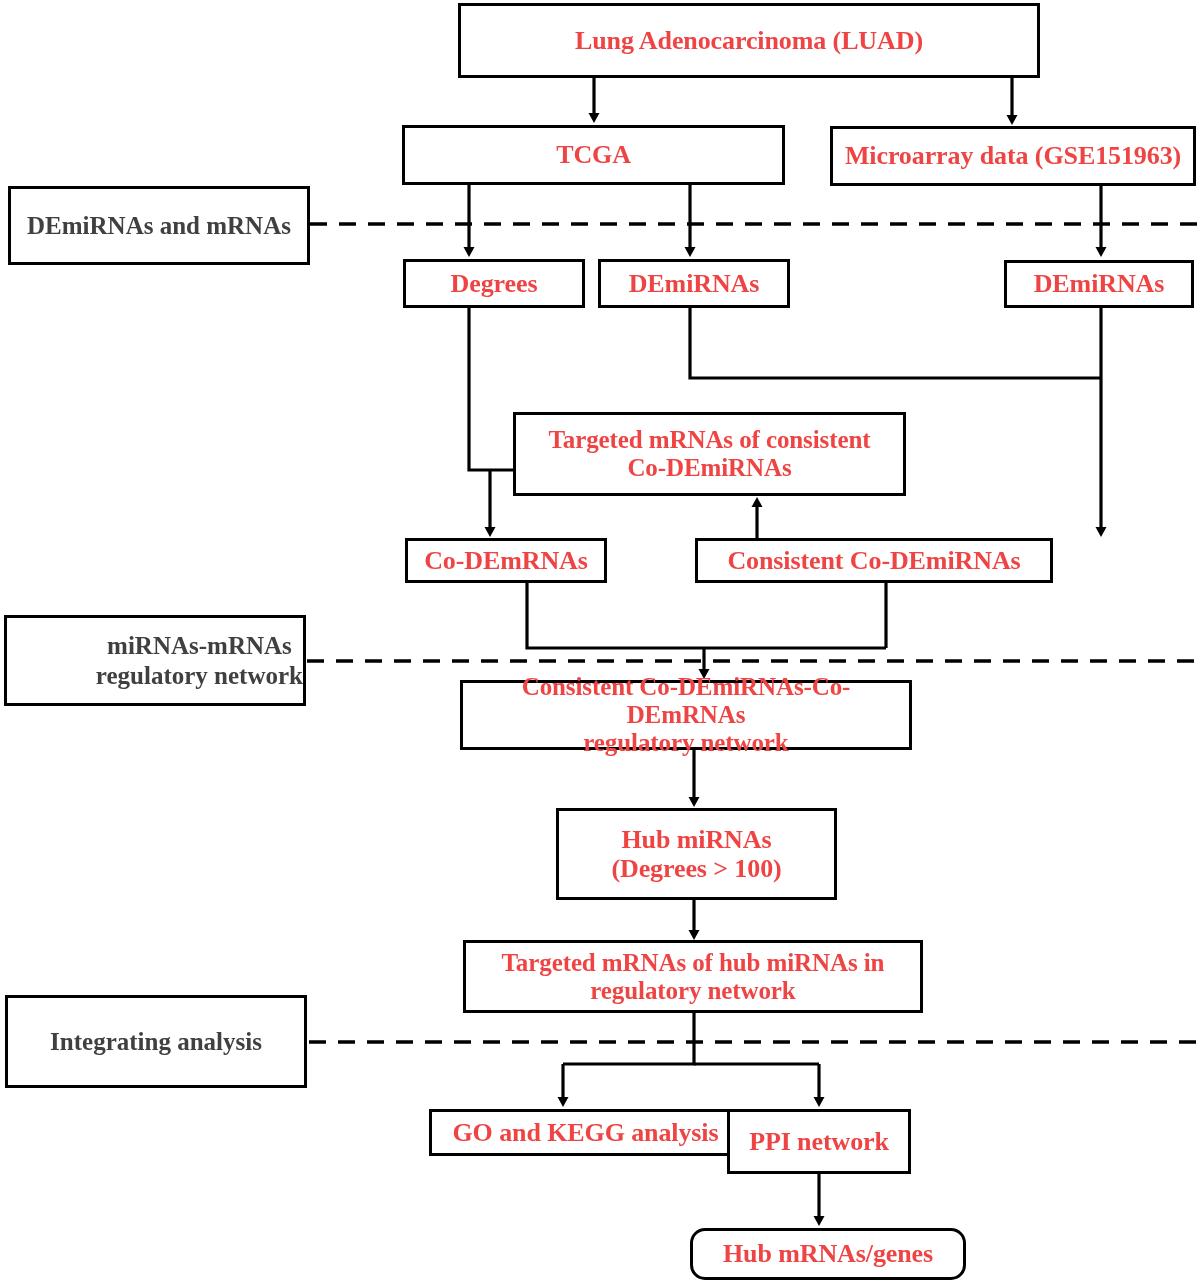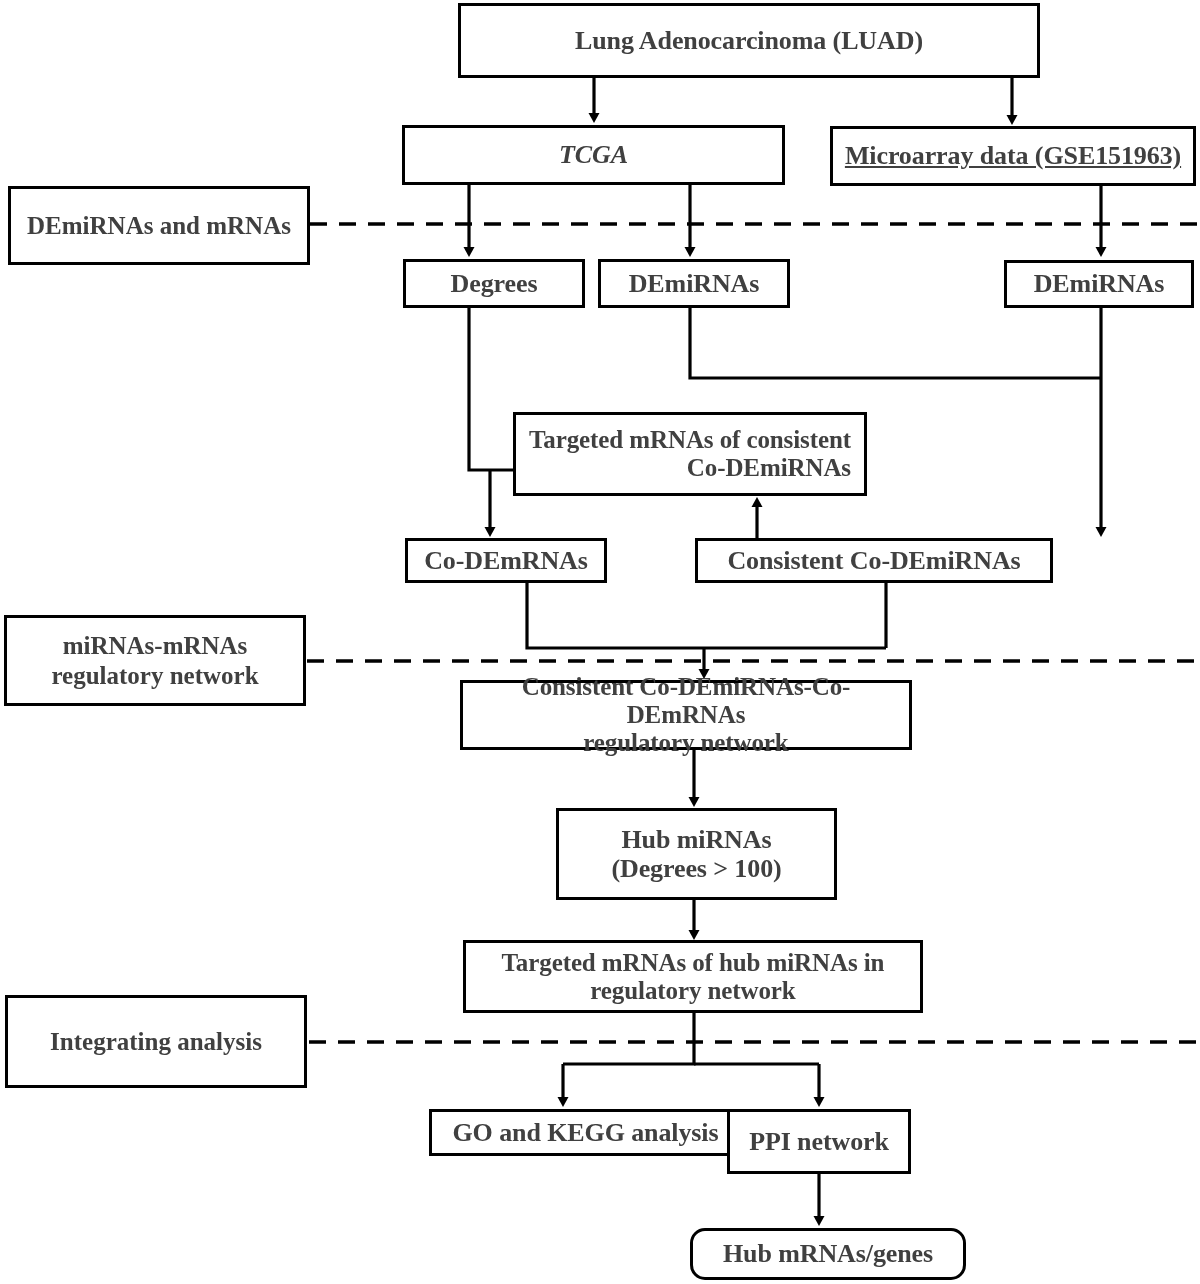--- a/index.html
+++ b/index.html
@@ -11,21 +11,21 @@
   #stage{position:relative;width:1200px;height:1284px;background:#fff;}
   svg#wires{position:absolute;left:0;top:0;width:1200px;height:1284px;pointer-events:none;}
   .node{
     position:absolute;
     box-sizing:border-box;
     border:3px solid #000;
     background:#fff;
     display:flex;align-items:center;justify-content:center;
     text-align:center;
     font-weight:bold;
-    color:#404040;
+    color:#ef4444;
     line-height:1.12;
     letter-spacing:-0.1px;
   }
   .node span{display:block;padding:0 6px;}
   .phase{
     position:absolute;
     box-sizing:border-box;
     border:3px solid #000;
     background:#fff;
     display:flex;align-items:center;justify-content:center;
@@ -89,56 +89,56 @@
       <line x1="310" y1="224" x2="1200" y2="224"></line>
       <line x1="307" y1="661" x2="1200" y2="661"></line>
       <line x1="309" y1="1042" x2="1200" y2="1042"></line>
     </g>
   </svg>
 
   <div class="phase f25" style="left:8px;top:186px;width:302px;height:79px;">
     <span>DEmiRNAs and mRNAs</span>
   </div>
 
-  <div class="phase f25" style="left:4px;top:615px;width:302px;height:91px;">
+  <div class="phase f25" style="left:4px;top:615px;width:302px;height:91px;justify-content:flex-end;">
     <div>
       <div>miRNAs-mRNAs</div>
       <div>regulatory network</div>
     </div>
   </div>
 
   <div class="phase f25" style="left:5px;top:995px;width:302px;height:93px;">
     <span>Integrating  analysis</span>
   </div>
 
   <div class="node f26" style="left:458px;top:3px;width:582px;height:75px;">
     <span>Lung Adenocarcinoma (LUAD)</span>
   </div>
 
-  <div class="node f26" style="left:402px;top:125px;width:383px;height:60px;font-style:italic;">
+  <div class="node f26" style="left:402px;top:125px;width:383px;height:60px;">
     <span>TCGA</span>
   </div>
 
-  <div class="node f26" style="left:830px;top:126px;width:366px;height:60px;text-decoration:underline;">
+  <div class="node f26" style="left:830px;top:126px;width:366px;height:60px;">
     <span>Microarray data (GSE151963)</span>
   </div>
 
   <div class="node f26" style="left:403px;top:259px;width:182px;height:49px;">
     <span>Degrees</span>
   </div>
 
   <div class="node f26" style="left:598px;top:259px;width:192px;height:49px;">
     <span>DEmiRNAs</span>
   </div>
 
   <div class="node f26" style="left:1004px;top:260px;width:190px;height:48px;">
     <span>DEmiRNAs</span>
   </div>
 
-  <div class="node f25" style="left:513px;top:412px;width:354px;height:84px;text-align:right;">
+  <div class="node f25" style="left:513px;top:412px;width:393px;height:84px;">
     <div>
       <div>Targeted mRNAs of consistent</div>
       <div>Co-DEmiRNAs</div>
     </div>
   </div>
 
   <div class="node f26" style="left:405px;top:538px;width:202px;height:45px;">
     <span>Co-DEmRNAs</span>
   </div>
 

